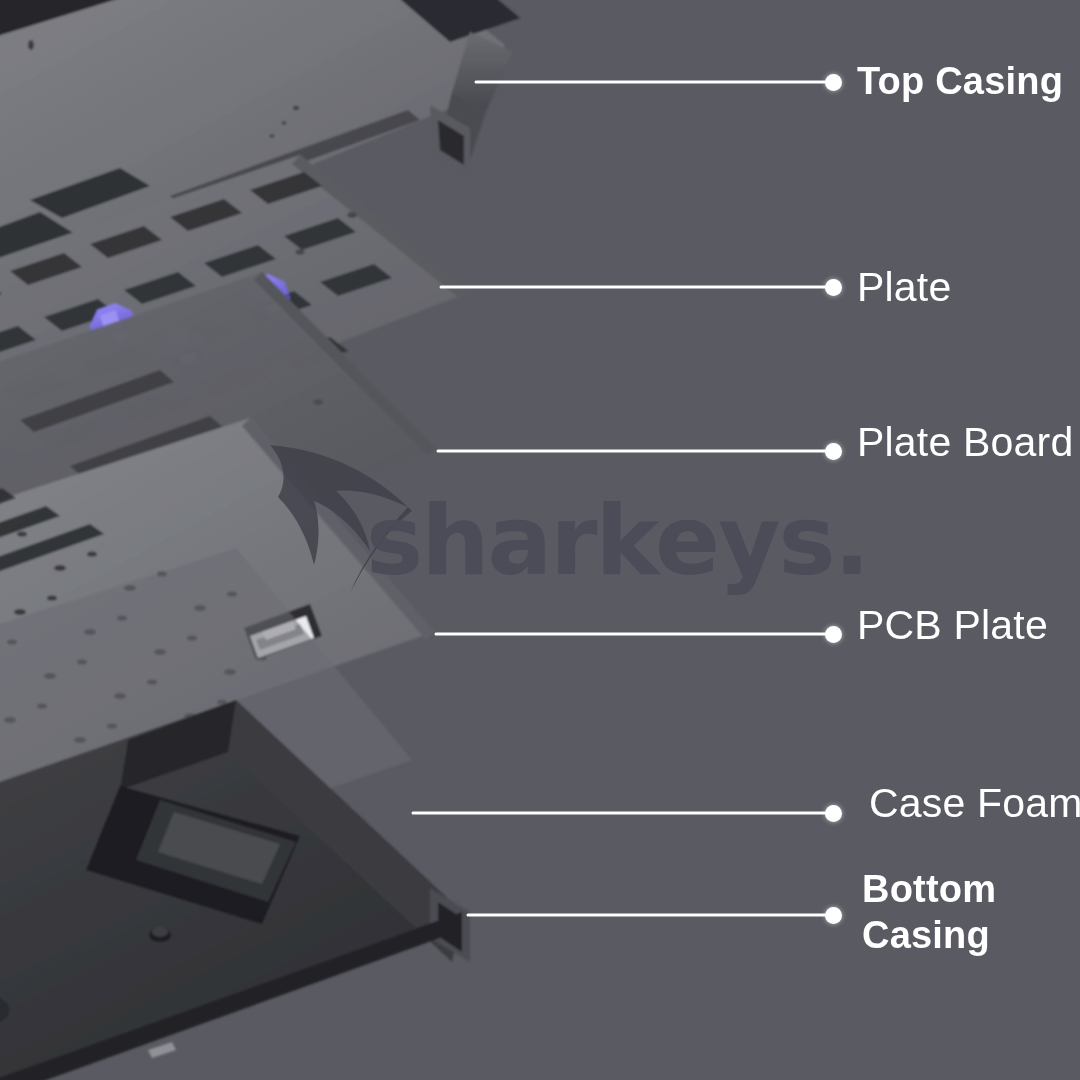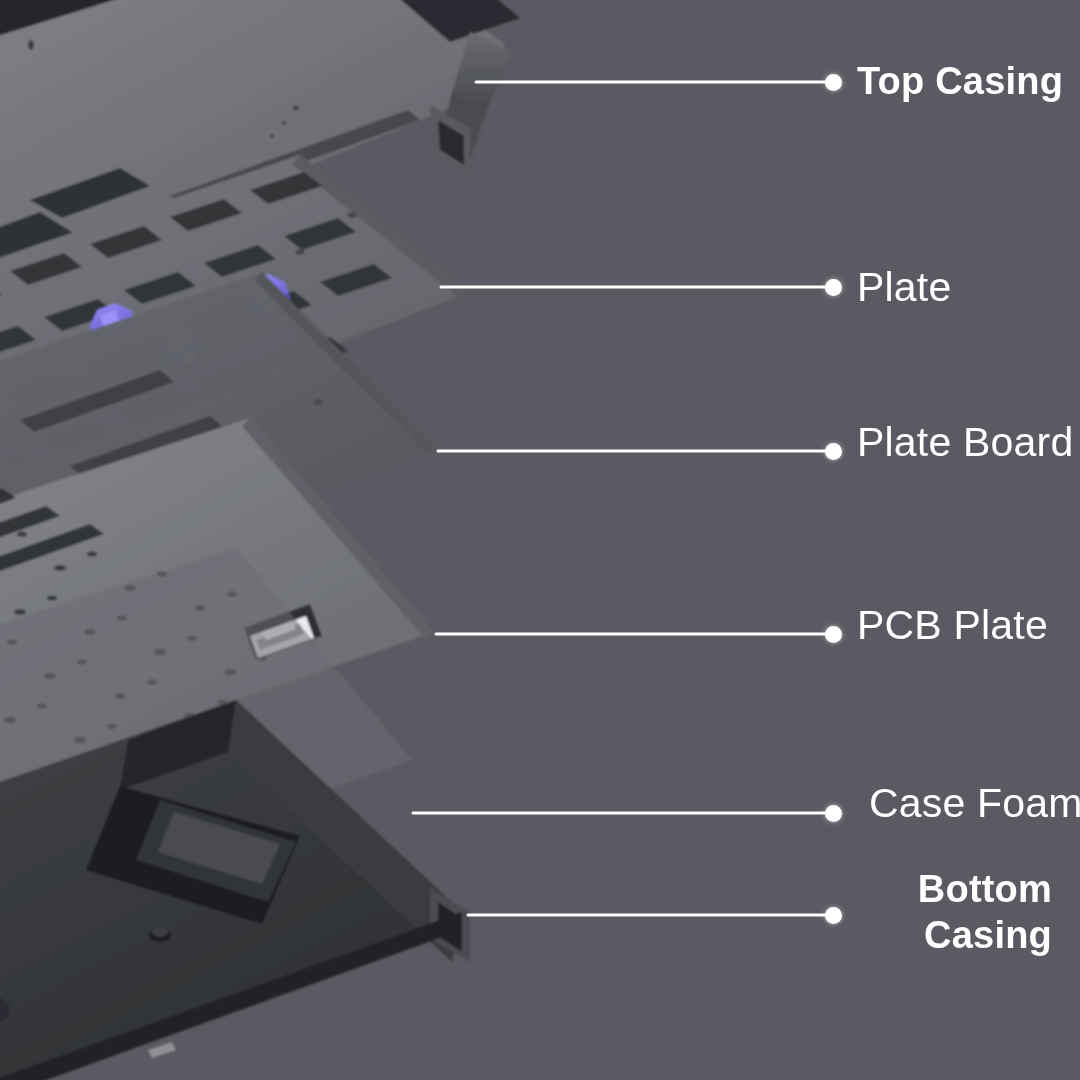--- a/index.html
+++ b/index.html
@@ -35,21 +35,21 @@
   
   .callout-label{
     position:absolute;
     color:#ffffff;
     white-space:nowrap;
     line-height:1.15;
     letter-spacing:.2px;
   }
   .callout-label.w-regular{font-weight:400;font-size:41px;}
   .callout-label.w-bold{font-weight:700;font-size:38px;}
-  .callout-label.wrap{white-space:normal;width:190px;text-align:right;line-height:1.22;}
+  .callout-label.wrap{white-space:normal;width:190px;text-align:left;line-height:1.22;}
 
   .callout-dot{
     position:absolute;
     width:17px;height:17px;border-radius:50%;
     background:#ffffff;
     box-shadow:0 0 5px rgba(255,255,255,.55);
   }
 </style>
 </head>
 <body>
@@ -346,20 +346,29 @@
 
           <path d="M 148,1050 L 172,1042 L 176,1050 L 152,1058 Z" fill="#a6a8ad" opacity=".7"></path>
         </g>
 
       </g>
 
       <rect x="0" y="0" width="1080" height="1080" fill="none"></rect>
     </svg>
   </div>
 
+  <div id="watermark">
+    <svg class="wm-fin" viewBox="0 0 200 190">
+      <path d="M12,30 C60,34 108,52 150,92 C120,78 96,74 78,76 C96,92 108,114 112,136
+               C96,112 76,94 56,86 C62,104 62,128 56,150 C50,124 38,100 20,82
+               C30,66 26,46 12,30 Z" fill="#3f4049" opacity=".82"></path>
+      <path d="M150,92 C128,116 106,144 92,178 C112,140 130,114 154,96 Z" fill="#3f4049" opacity=".82"></path>
+    </svg>
+    <div class="wm-text">sharkeys.</div>
+  </div>
 
   <svg id="leaders" style="position:absolute;inset:0;width:1080px;height:1080px;">
       <line x1="476" y1="82" x2="833" y2="82" stroke="#ffffff" stroke-width="3" stroke-linecap="round"></line>
       <line x1="441" y1="287" x2="833" y2="287" stroke="#ffffff" stroke-width="3" stroke-linecap="round"></line>
       <line x1="438" y1="451" x2="833" y2="451" stroke="#ffffff" stroke-width="3" stroke-linecap="round"></line>
       <line x1="436" y1="634" x2="833" y2="634" stroke="#ffffff" stroke-width="3" stroke-linecap="round"></line>
       <line x1="413" y1="813" x2="833" y2="813" stroke="#ffffff" stroke-width="3" stroke-linecap="round"></line>
       <line x1="468" y1="915" x2="833" y2="915" stroke="#ffffff" stroke-width="3" stroke-linecap="round"></line>
     </svg>
 

